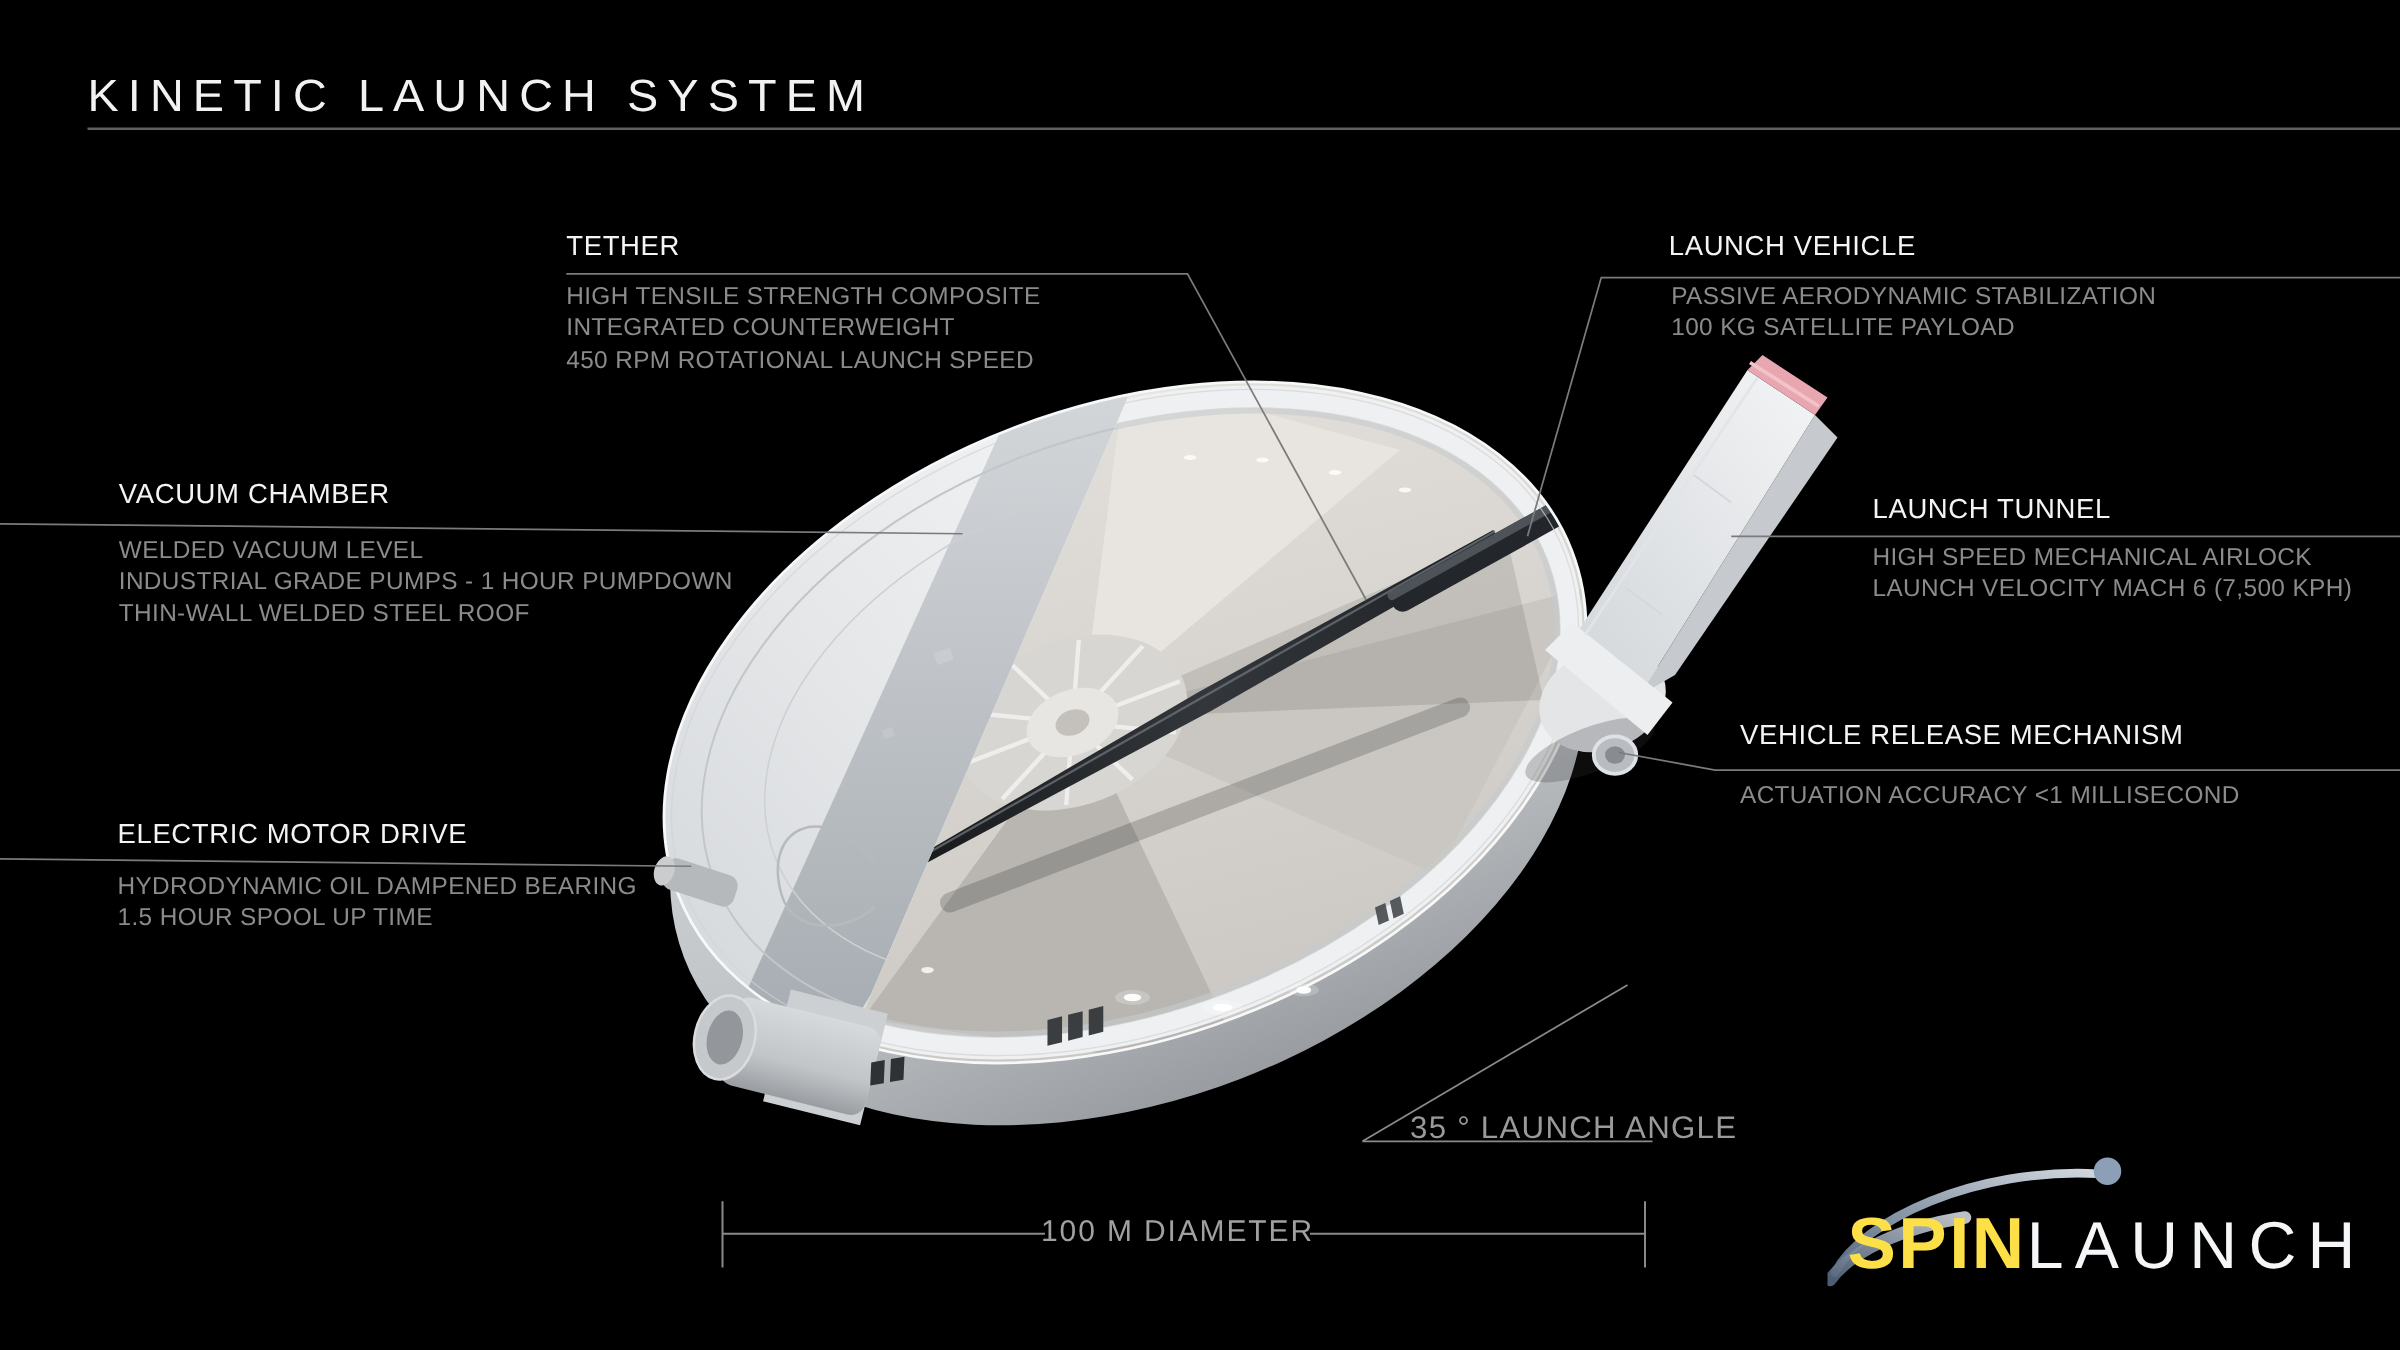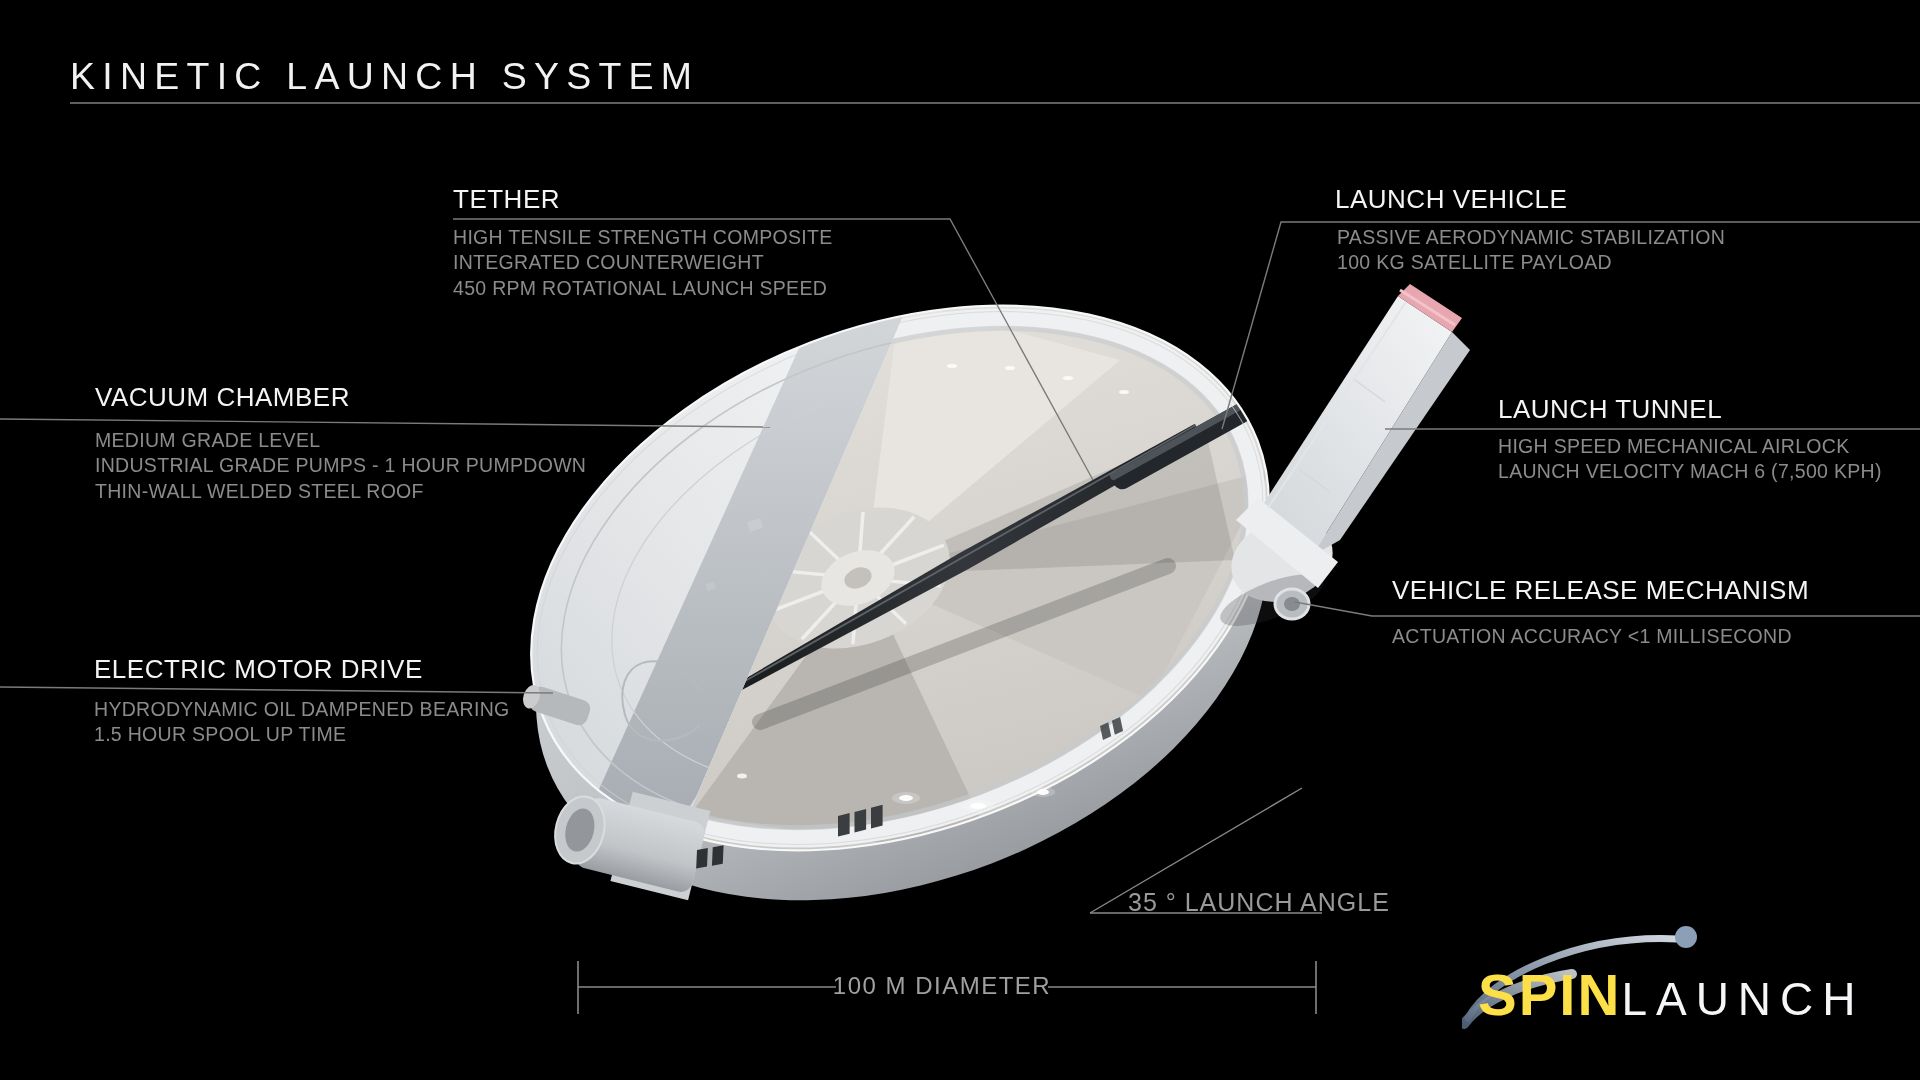--- a/index.html
+++ b/index.html
@@ -2,28 +2,28 @@
 <html><head>
 <meta charset="utf-8">
 <style>
   html,body{margin:0;padding:0;background:#000;}
   #stage{position:relative;width:1920px;height:1080px;background:#000;overflow:hidden;
          font-family:"Liberation Sans", sans-serif;}
   svg{position:absolute;left:0;top:0;}
   .abs{position:absolute;}
   .title{left:70px;top:56px;font-size:36px;letter-spacing:7px;color:#f2f2f2;
          transform:scaleX(1.04);transform-origin:left top;white-space:nowrap;}
-  .callout-heading{font-size:26px;letter-spacing:.5px;color:#f4f4f4;white-space:nowrap;}
+  .callout-heading{font-size:22px;letter-spacing:.5px;color:#f4f4f4;white-space:nowrap;}
   .callout-body{font-size:19.5px;line-height:25.4px;letter-spacing:.3px;color:#8b8b8b;white-space:nowrap;}
   .dim-label{font-size:24px;letter-spacing:1.5px;color:#a0a0a0;white-space:nowrap;}
   .angle-label{font-size:25px;letter-spacing:1px;color:#9a9a9a;white-space:nowrap;}
   .logo{left:1462px;top:918px;width:430px;height:120px;}
   .logo-text{position:absolute;left:16px;bottom:10px;white-space:nowrap;}
   .logo-spin{font-size:58px;font-weight:700;letter-spacing:2px;color:#fde047;}
-  .logo-launch{font-size:46px;font-weight:400;letter-spacing:9px;color:#f4f6f8;}
+  .logo-launch{font-size:53px;font-weight:400;letter-spacing:9px;color:#f4f6f8;}
 </style>
 </head>
 <body>
 
 <div id="stage">
 
   <svg width="1920" height="1080" viewBox="0 0 1920 1080">
     <defs>
       <linearGradient id="gradRoof" x1="0" y1="1" x2="1" y2="0">
         <stop offset="0" stop-color="#c9cdd1"></stop>
@@ -200,21 +200,21 @@
   </div>
   <div class="abs callout-body" style="left:1337px;top:225px;">
     <div>PASSIVE AERODYNAMIC STABILIZATION</div>
     <div>100 KG SATELLITE PAYLOAD</div>
   </div>
 
   <div class="abs" style="left:95px;top:382px;text-align:center;">
     <div class="callout-heading">VACUUM CHAMBER</div>
   </div>
   <div class="abs callout-body" style="left:95px;top:428px;">
-    <div>MEDIUM GRADE LEVEL</div>
+    <div>WELDED VACUUM LEVEL</div>
     <div>INDUSTRIAL GRADE PUMPS - 1 HOUR PUMPDOWN</div>
     <div>THIN-WALL WELDED STEEL ROOF</div>
   </div>
 
   <div class="abs" style="left:1498px;top:394px;">
     <div class="callout-heading">LAUNCH TUNNEL</div>
   </div>
   <div class="abs callout-body" style="left:1498px;top:434px;">
     <div>HIGH SPEED MECHANICAL AIRLOCK</div>
     <div>LAUNCH VELOCITY MACH 6 (7,500 KPH)</div>

